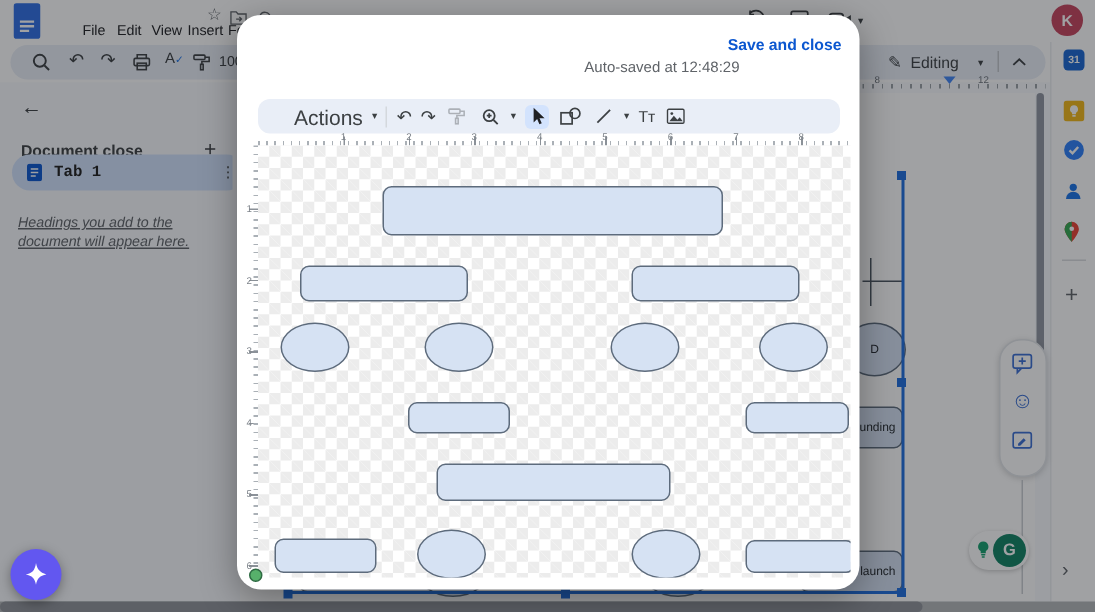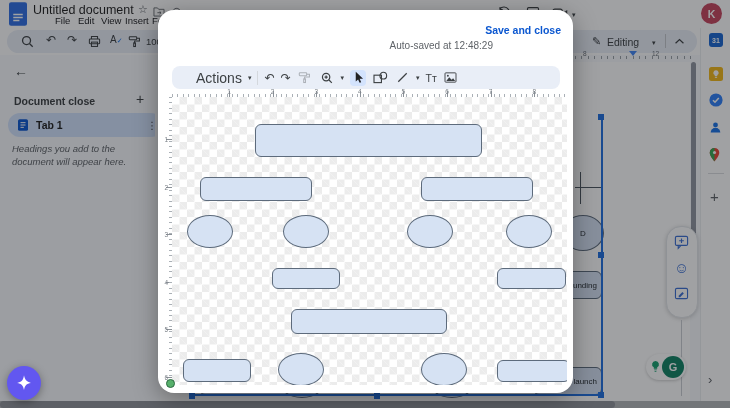--- a/index.html
+++ b/index.html
@@ -89,21 +89,20 @@
 
 <div id="app">
 
   <div class="abs hdr">
     <span class="abs ico" style="left:9px;top:2px;">
       <svg width="18" height="24" viewBox="0 0 19 25">
           <rect width="19" height="25" rx="2.2" fill="#2f6fe4"></rect>
           <path d="M4.5 13h10M4.5 16.2h10M4.5 19.4h6.5" stroke="#fff" stroke-width="1.6"></path>
         </svg>
     </span>
-    <span class="abs" style="left:33px;top:3px;font-size:12.5px;color:#1f1f1f;">Untitled document</span>
     <span class="abs" style="left:138px;top:3px;font-size:11px;color:#5f6368;">☆</span>
     <span class="abs ico" style="left:153px;top:6px;">
       <svg width="12" height="11" viewBox="0 0 15 13" fill="none" stroke="#5f6368" stroke-width="1.1">
           <path d="M1.2 2h4.4l1.5 1.8h6.7v8.4H1.2z"></path>
           <path d="M5.5 8h4.5M8.2 6.2L10 8l-1.8 1.8"></path>
         </svg>
     </span>
     <span class="abs ico" style="left:170px;top:7px;">
       <svg width="13" height="10" viewBox="0 0 16 12" fill="none" stroke="#5f6368" stroke-width="1.1">
           <path d="M4.6 10.6a3.3 3.3 0 0 1-.5-6.5 4.3 4.3 0 0 1 8.3 1.2 2.7 2.7 0 0 1-.5 5.3z"></path>
@@ -179,31 +178,31 @@
             <path d="M1.5 6L6 1.8 10.5 6"></path>
           </svg>
       </span>
     </div>
   </div>
 
   <div class="abs sidebar">
     <span class="abs" style="left:14px;top:8px;font-size:14px;color:#3c4043;">←</span>
     <span class="abs" style="left:14px;top:40px;font-size:10.5px;font-weight:700;color:#3c4043;">Document close</span>
     <span class="abs" style="left:136px;top:36px;font-size:14px;color:#3c4043;">+</span>
-    <div class="tab-pill" style="top:58px;">
+    <div class="tab-pill" style="top:48px;font-family:Liberation Mono, monospace;">
       <span class="ico">
         <svg width="10" height="12" viewBox="0 0 12 14">
             <rect width="12" height="14" rx="2" fill="#0b57d0"></rect>
             <path d="M3 4.2h6M3 7h6M3 9.8h4" stroke="#fff" stroke-width="1.2"></path>
           </svg>
       </span>
       <span style="margin-left:8px;font-size:10.5px;font-weight:700;color:#1f1f1f;flex:1;">Tab 1</span>
       <span style="font-size:10px;color:#444746;">⋮</span>
     </div>
-    <div class="hint" style="top:88px;">Headings you add to the document will appear here.</div>
+    <div class="hint" style="top:88px;text-decoration:underline;">Headings you add to the document will appear here.</div>
   </div>
 
   <div class="abs docarea">
     <div class="docpage"></div>
   </div>
 
   <div class="abs" style="left:575px;top:50px;width:122px;height:9px;
        background-image:repeating-linear-gradient(90deg,#9aa0a6 0 1px,transparent 1px 6.4px);
        background-size:100% 3px;background-position:left bottom;background-repeat:no-repeat;">
       <span class="rmark" style="left: 8px;">8</span>

